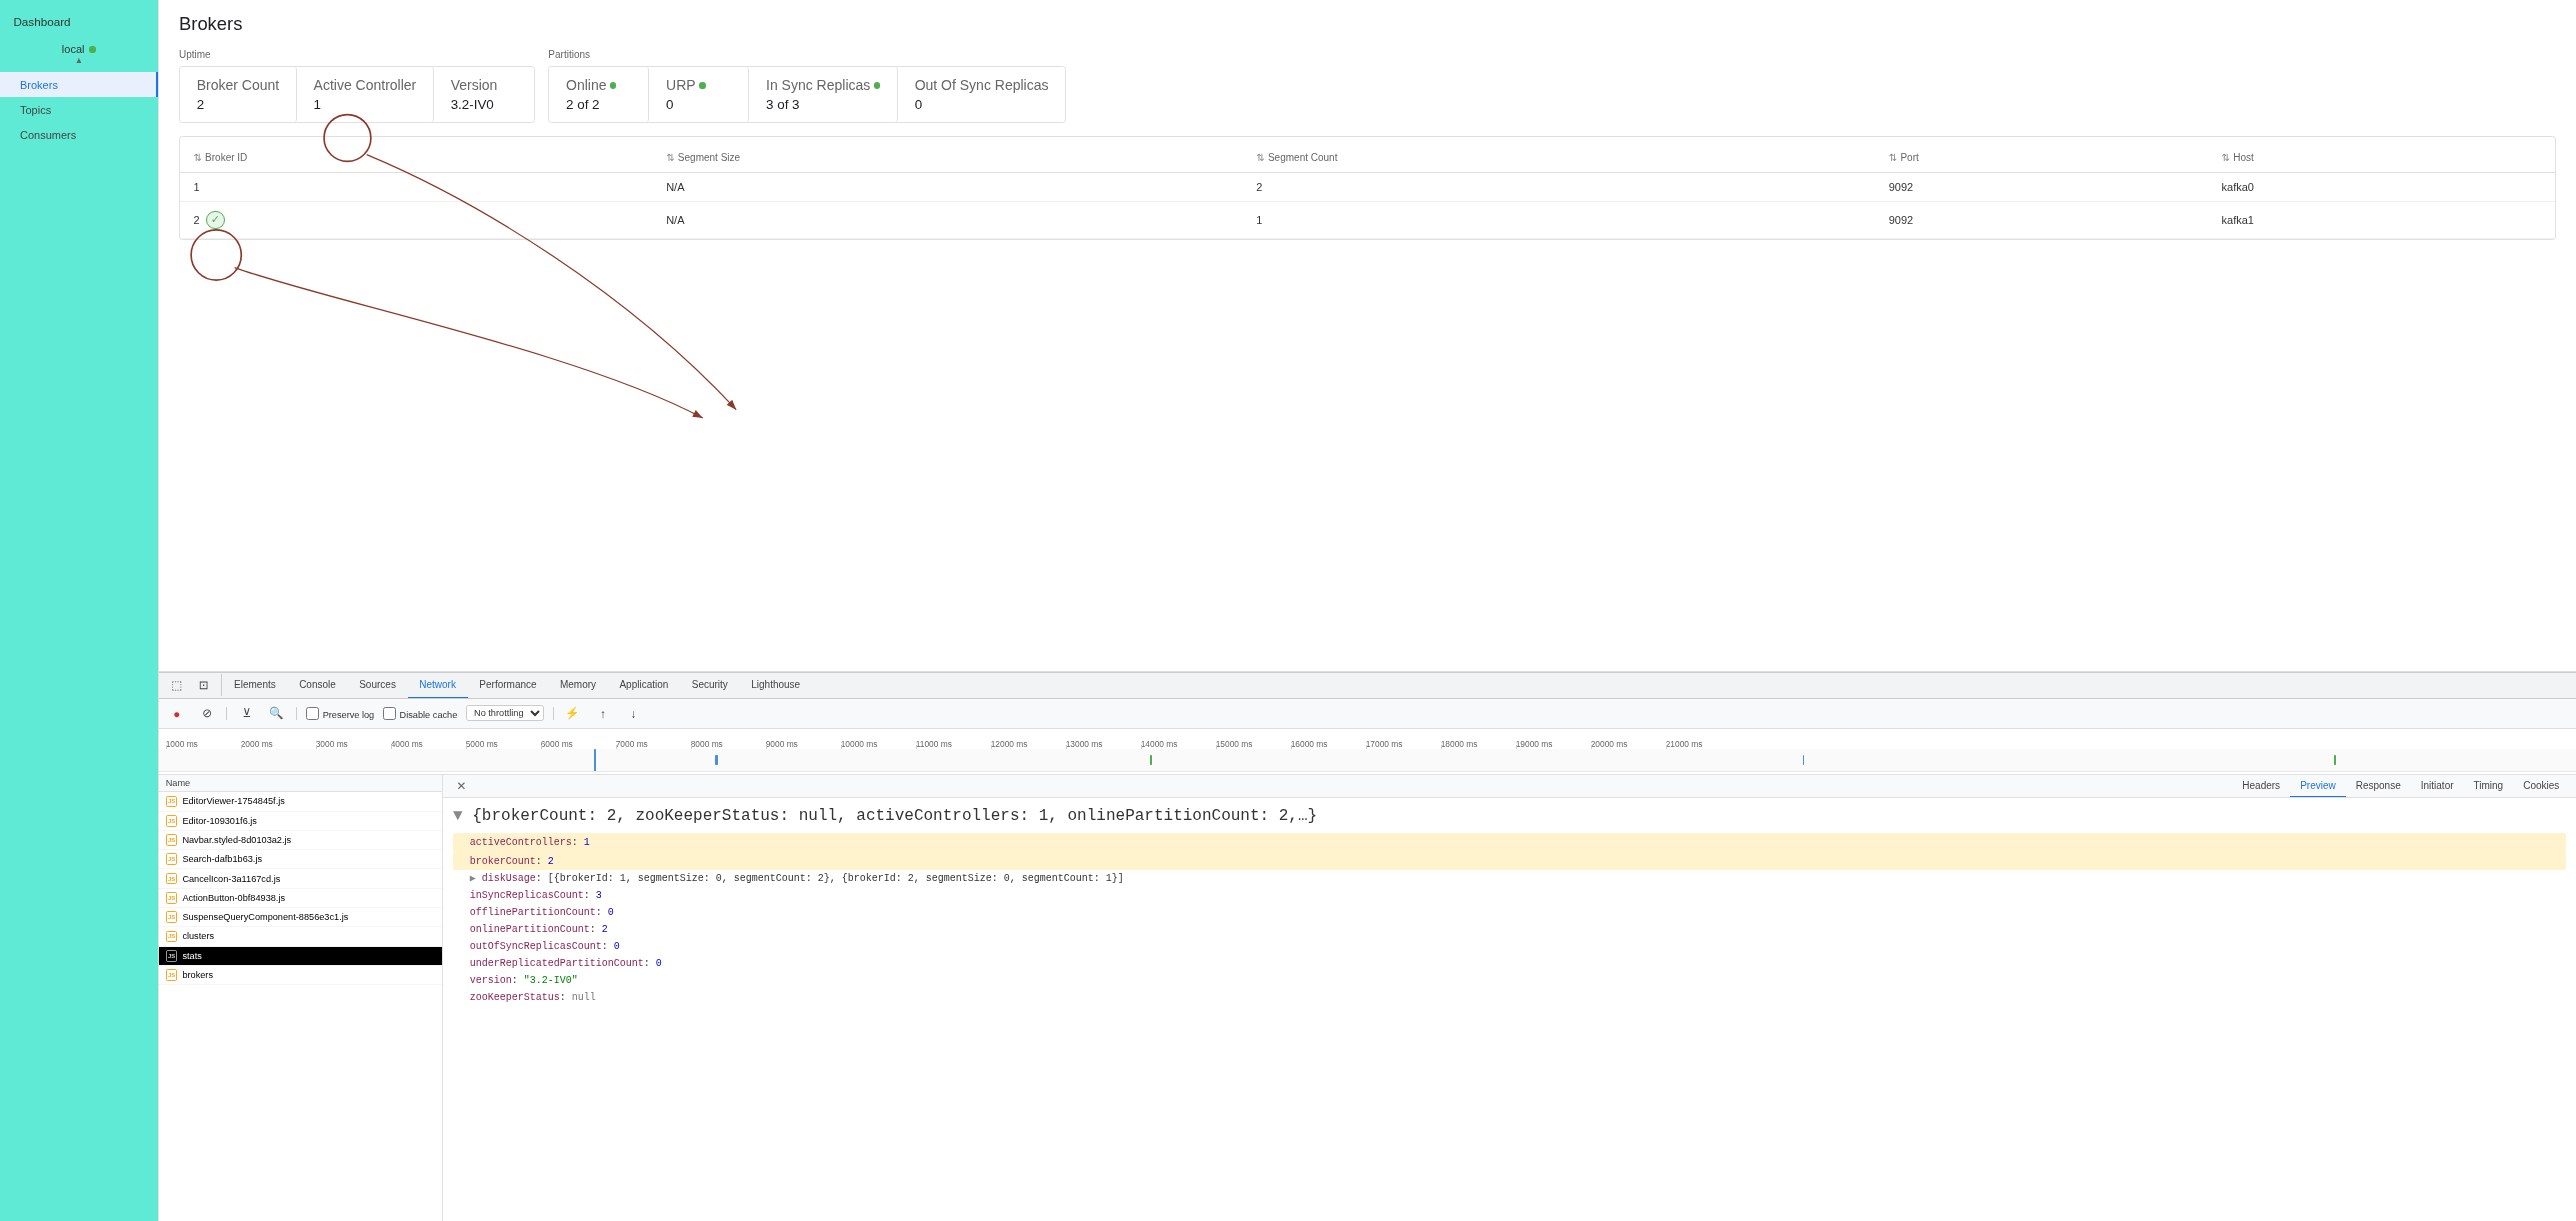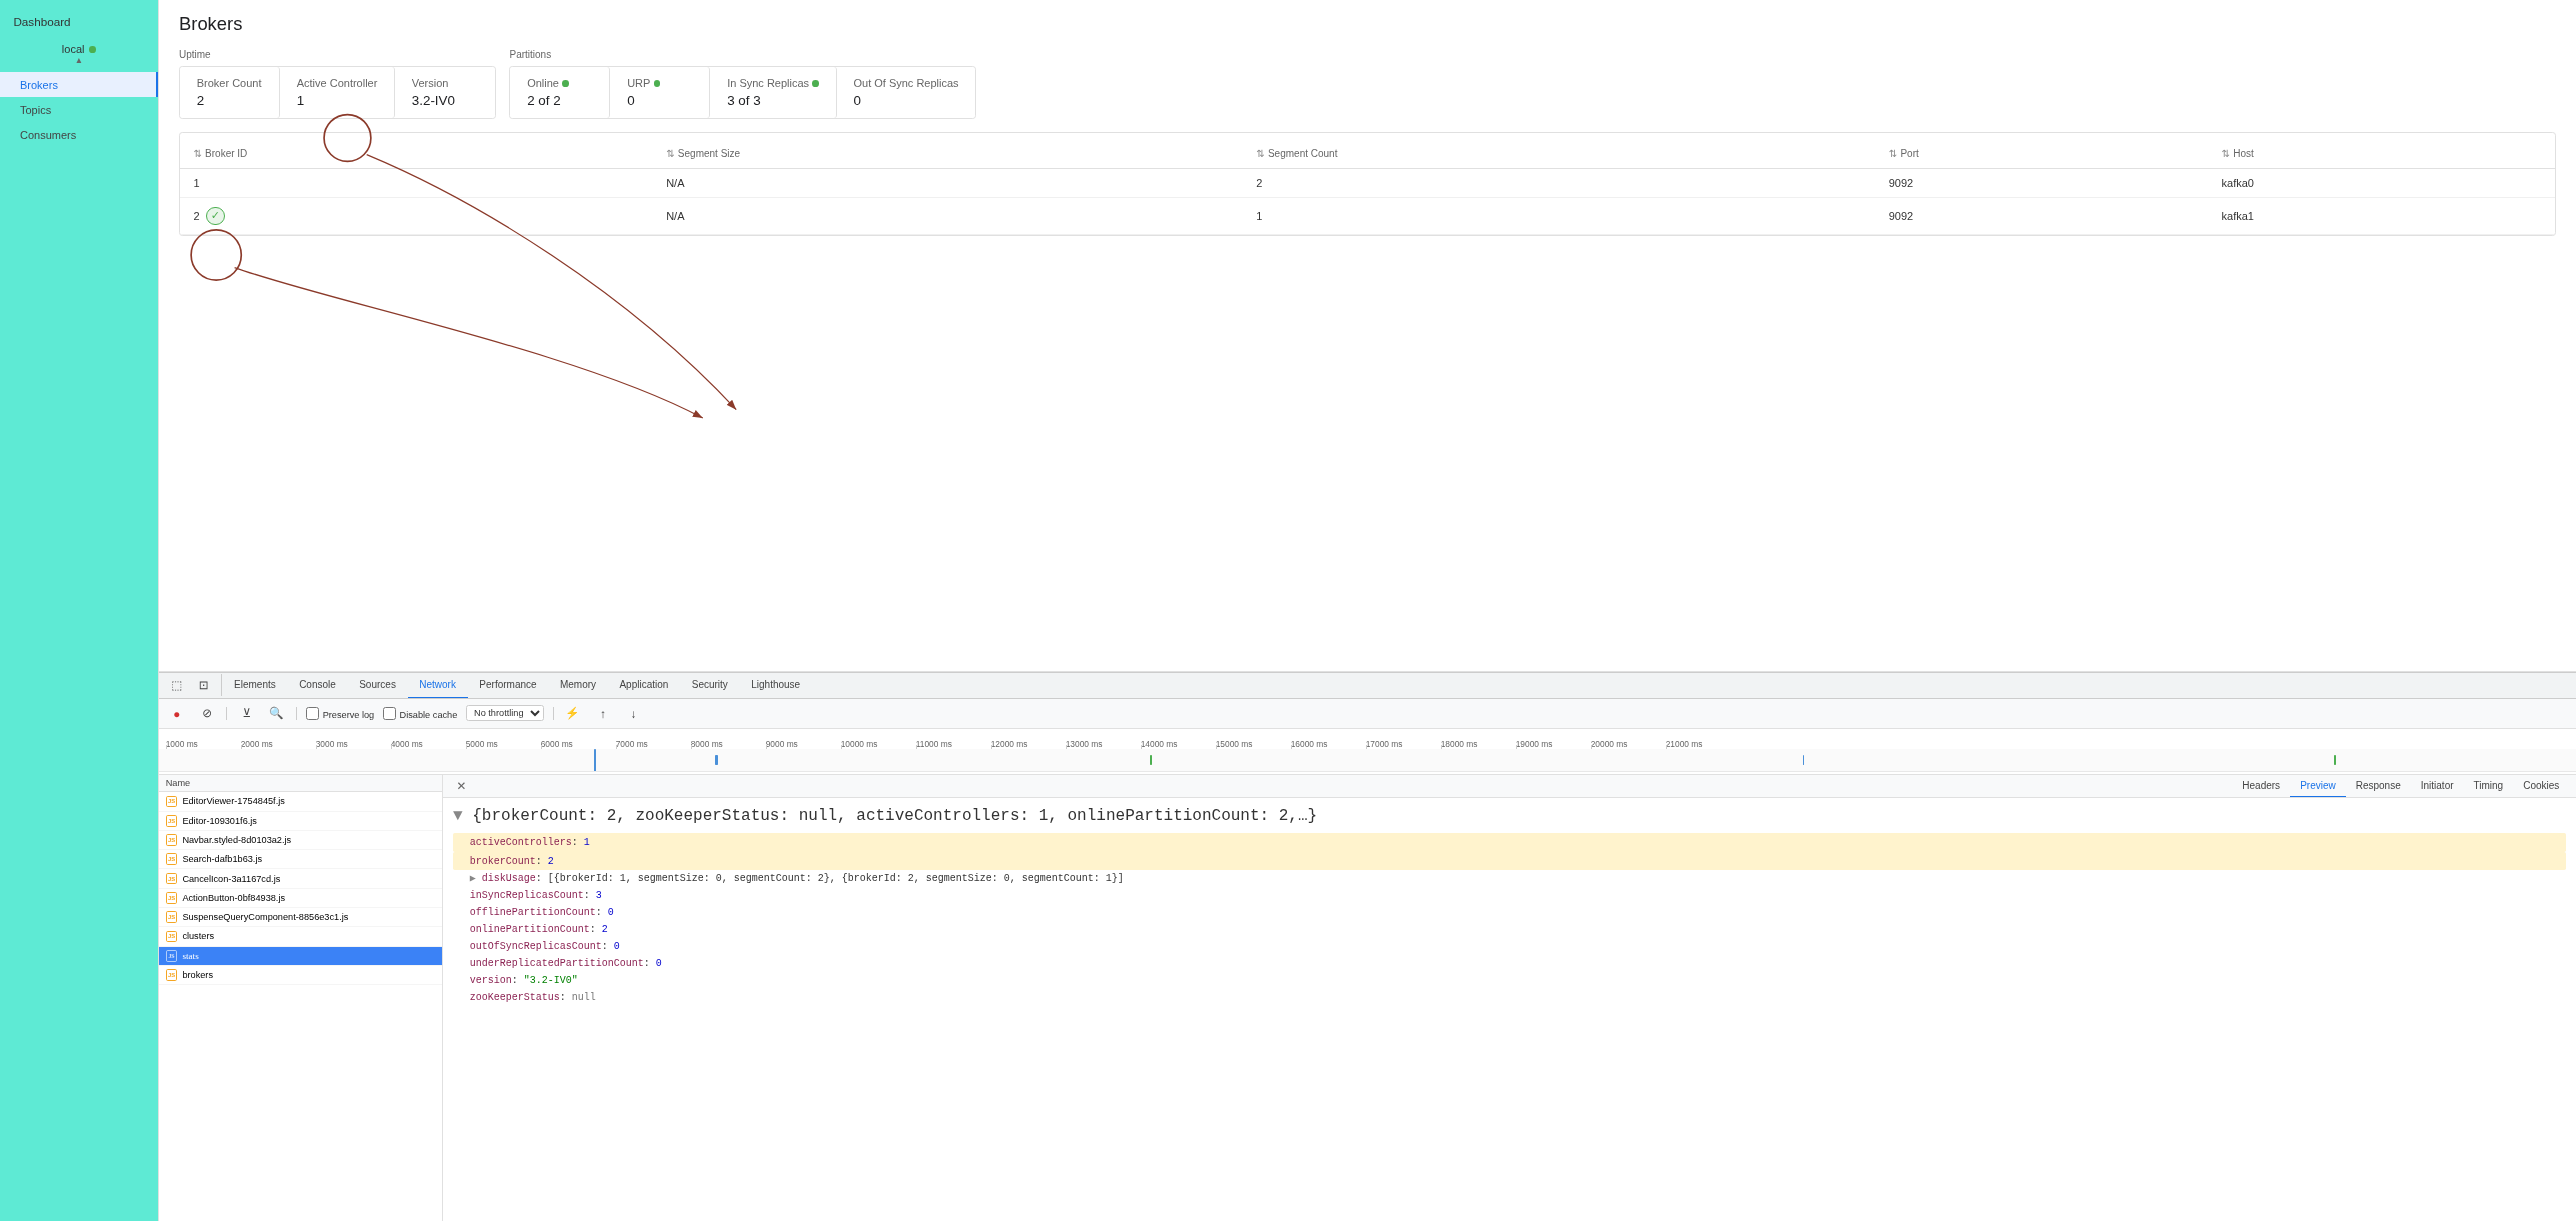--- a/index.html
+++ b/index.html
@@ -18,21 +18,21 @@
     .sidebar-nav-item.active { color: #1a73e8; background: #e8f0fe; border-right: 2.5px solid #1a73e8; font-weight: 500; }
 
     
     .main { flex: 1; display: flex; flex-direction: column; overflow: hidden; }
 
     
     .top-panel { background: #fff; padding: 13.4px 20px; flex-shrink: 0; overflow-y: auto; height: 55%; border-bottom: 0.8px solid #e0e0e0; position: relative; }
     .page-title { font-size: 18.4px; font-weight: 400; color: #202124; margin-bottom: 13.4px; }
 
     .stat-card { background: #fff; border: 0.8px solid #e0e0e0; border-radius: 3.3px; padding: 10px 16.7px; min-width: 100px; }
-    .stat-card .label { font-size: 11px; color: #666; margin-bottom: 3.3px; display: flex; align-items: center; gap: 3.3px; }
+    .stat-card .label { font-size: 14px; color: #666; margin-bottom: 3.3px; display: flex; align-items: center; gap: 3.3px; }
     .stat-card .value { font-size: 13.4px; color: #202124; font-weight: 400; }
 
     
     .data-table { width: 100%; border-collapse: collapse; margin-top: 6.7px; }
     .data-table th { text-align: left; padding: 8.4px 13.4px; font-size: 10px; color: #666; border-bottom: 0.8px solid #e0e0e0; font-weight: 400; cursor: pointer; }
     .data-table th .sort-icon { margin-right: 3.3px; color: #888; }
     .data-table td { padding: 8.4px 13.4px; font-size: 11px; color: #333; border-bottom: 0.8px solid #f0f0f0; }
 
     .broker-id-cell { display: flex; align-items: center; gap: 6.7px; }
     .active-badge { background: #e8f5e9; border: 0.8px solid #4caf50; border-radius: 50%; width: 18.4px; height: 18.4px; display: flex; align-items: center; justify-content: center; }
@@ -66,21 +66,21 @@
     .timeline-bars { height: 23.4px; background: #fafafa; border-bottom: 0.8px solid #e8e8e8; position: relative; overflow: hidden; }
     .tbar { position: absolute; height: 10px; top: 6.7px; background: #4a90d9; border-radius: 0.8px; }
     .tbar.green { background: #4caf50; }
 
     
     .network-body { display: flex; flex: 1; overflow: hidden; min-height: 0; }
     .network-list { width: 284px; flex-shrink: 0; border-right: 0.8px solid #e0e0e0; overflow-y: auto; }
     .network-list-header { display: flex; align-items: center; padding: 3.3px 6.7px; background: #f8f9fa; border-bottom: 0.8px solid #e0e0e0; font-size: 9.2px; color: #444; font-weight: 500; }
 
     .net-item { display: flex; align-items: center; padding: 3.3px 6.7px; font-size: 9.2px; cursor: pointer; border-bottom: 0.8px solid #f5f5f5; gap: 5px; }
-    .net-item.selected { background: #3b82f6; color: #fff; font-family: Liberation Serif, serif; }
+    .net-item.selected { background: #000000; color: #fff; }
     .net-item .file-icon { width: 10px; height: 10px; flex-shrink: 0; }
     .file-icon-js { border: 0.8px solid #f5a623; border-radius: 0.8px; display: flex; align-items: center; justify-content: center; font-size: 5.9px; color: #f5a623; font-weight: bold; }
     .file-icon-js.selected { border-color: #fff; color: #fff; }
 
     
     .preview-panel { flex: 1; overflow-y: auto; background: #fff; display: flex; flex-direction: column; }
     .preview-tabs { display: flex; align-items: center; background: #f8f9fa; border-bottom: 0.8px solid #e0e0e0; padding: 0 6.7px; flex-shrink: 0; }
     .preview-tab { padding: 5px 10px; font-size: 10px; color: #444; cursor: pointer; border-bottom: 1.7px solid transparent; }
     .preview-tab.active { color: #1a73e8; border-bottom: 1.7px solid #1a73e8; }
     .close-btn { margin-right: auto; padding: 3.3px 6.7px; cursor: pointer; color: #666; font-size: 11.7px; }

